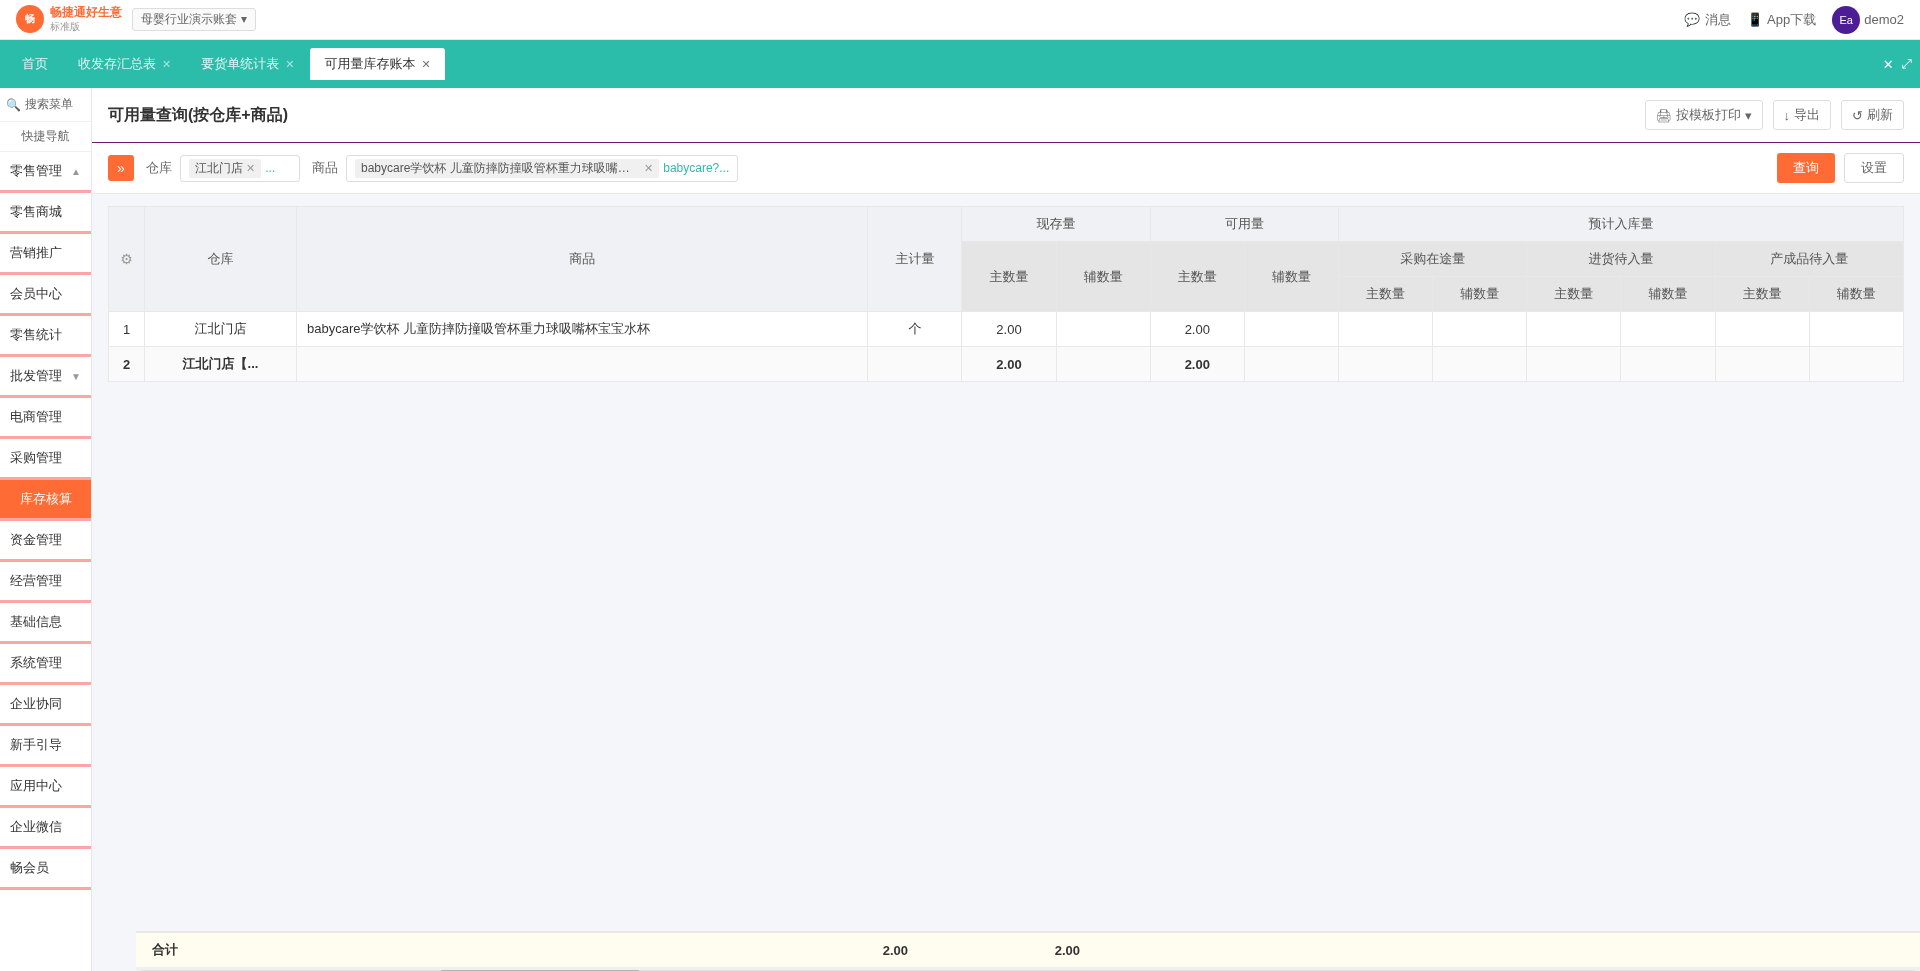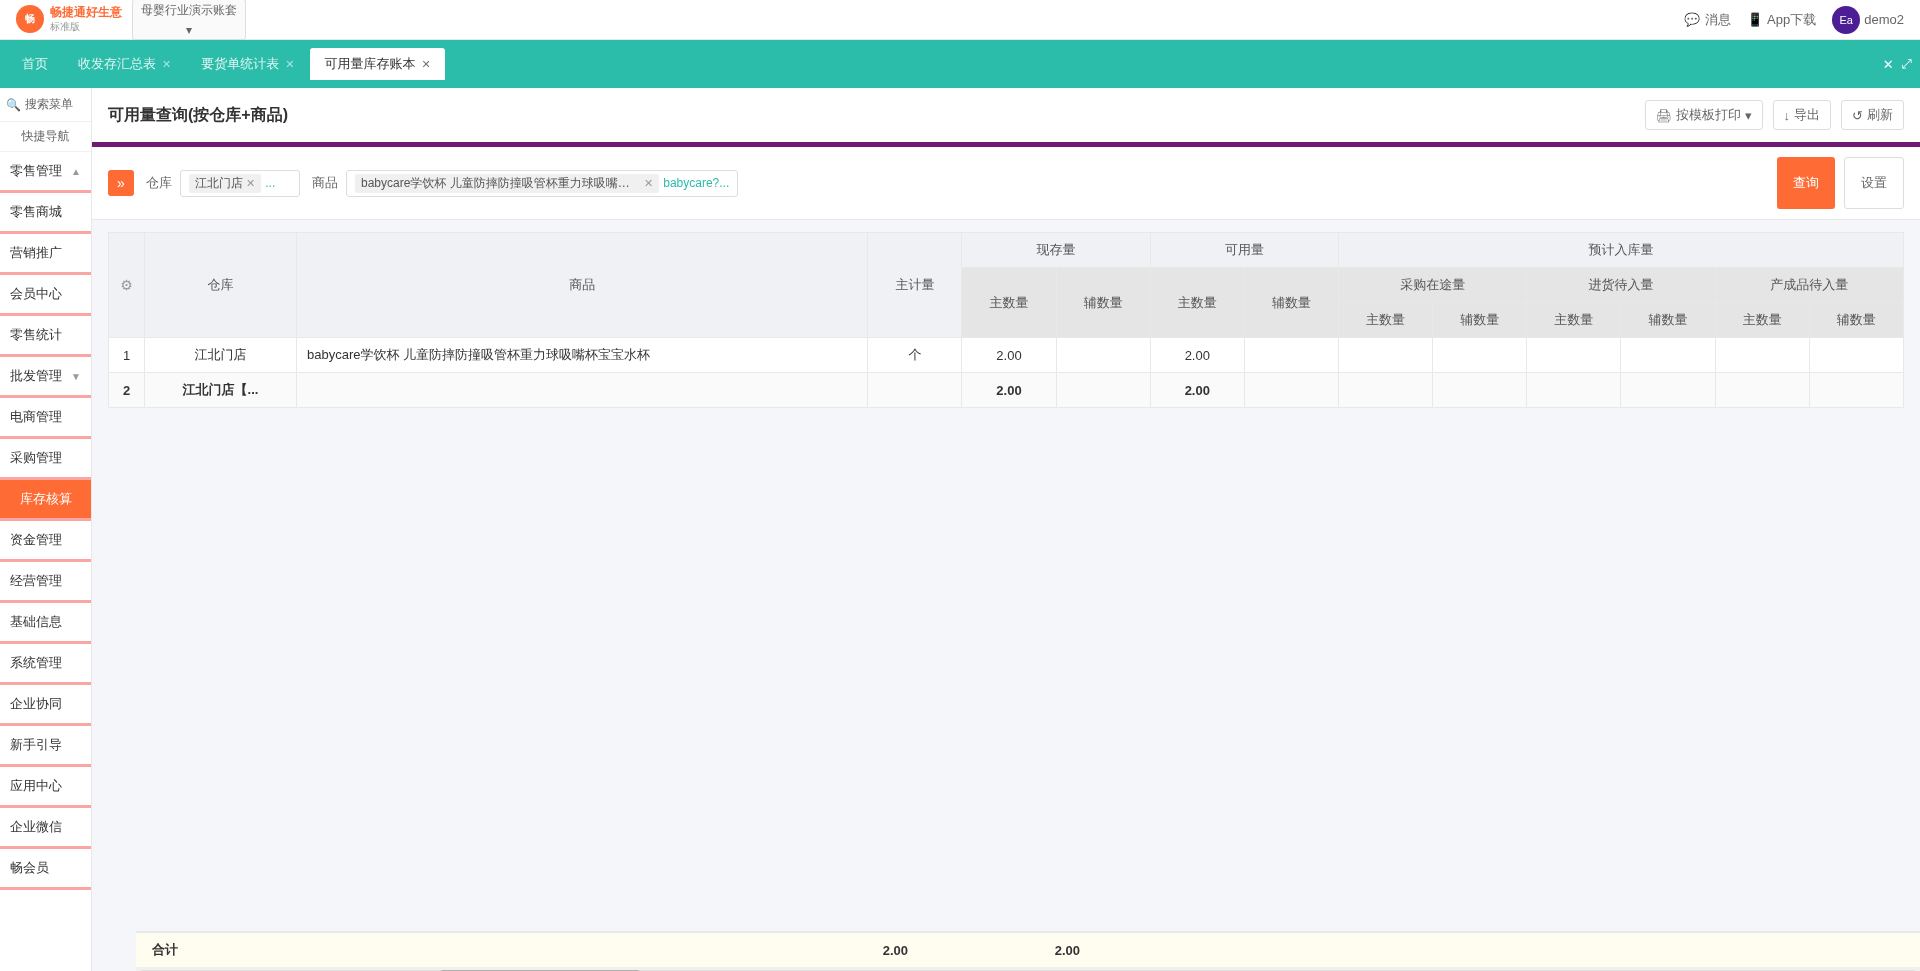--- a/index.html
+++ b/index.html
@@ -16,21 +16,21 @@
       border-bottom: 1px solid #e8e8e8;
     }
     .top-bar-left { display: flex; align-items: center; gap: 10px; }
     .logo-area { display: flex; align-items: center; gap: 6px; }
     .logo-icon { width: 28px; height: 28px; background: #ff6b35; border-radius: 50%; display: flex; align-items: center; justify-content: center; color: white; font-size: 10px; font-weight: bold; }
     .logo-text { font-size: 12px; color: #ff6b35; font-weight: bold; line-height: 1.2; }
     .logo-sub { font-size: 10px; color: #999; }
     .industry-selector {
       display: flex; align-items: center; gap: 4px;
       border: 1px solid #ddd; border-radius: 3px; padding: 2px 8px;
-      font-size: 12px; color: #666; cursor: pointer; background: #fafafa; flex-direction: column;
+      font-size: 12px; color: #666; cursor: pointer; background: #fafafa;
     }
     .top-bar-right { display: flex; align-items: center; gap: 16px; color: #666; font-size: 13px; }
     .top-bar-right .icon-item { display: flex; align-items: center; gap: 4px; cursor: pointer; }
     .avatar { width: 28px; height: 28px; border-radius: 50%; background: #4c1d95; display: flex; align-items: center; justify-content: center; font-size: 11px; color: white; overflow: hidden; }
 
     
     .tab-bar {
       height: 48px;
       background: #2bbcaa;
       display: flex;
@@ -100,21 +100,21 @@
       display: flex; flex-direction: column;
       overflow: hidden;
       background: #f5f6fa;
     }
 
     
     .page-header {
       background: #fff;
       padding: 12px 16px;
       display: flex; align-items: center; justify-content: space-between;
-      border-bottom: 5px solid #701a75;
+      border-bottom: 1px solid #701a75;
     }
     .page-title { font-size: 16px; font-weight: bold; color: #333; }
     .page-actions { display: flex; align-items: center; gap: 10px; }
     .action-btn {
       display: flex; align-items: center; gap: 4px;
       padding: 5px 10px; border-radius: 3px;
       font-size: 13px; cursor: pointer;
       border: 1px solid #ddd; background: #fff; color: #666;
     }
 
@@ -144,21 +144,21 @@
       padding: 1px 6px; font-size: 12px; color: #555;
     }
     .filter-tag .remove { cursor: pointer; color: #999; font-size: 11px; }
     .filter-more { color: #2bbcaa; font-size: 12px; cursor: pointer; }
     .filter-actions { margin-left: auto; display: flex; gap: 9px; }
     .btn-query {
       padding: 5px 16px; background: #ff6b35; color: white;
       border: none; border-radius: 3px; cursor: pointer; font-size: 13px;
     }
     .btn-setting {
-      padding: 16px 16px; background: #fff; color: #666;
+      padding: 5px 16px; background: #fff; color: #666;
       border: 1px solid #ddd; border-radius: 3px; cursor: pointer; font-size: 13px;
     }
 
     
     .table-wrapper {
       flex: 1; overflow: auto; padding: 12px 16px 0;
     }
     .data-table {
       width: 100%; border-collapse: collapse;
       background: #fff;

